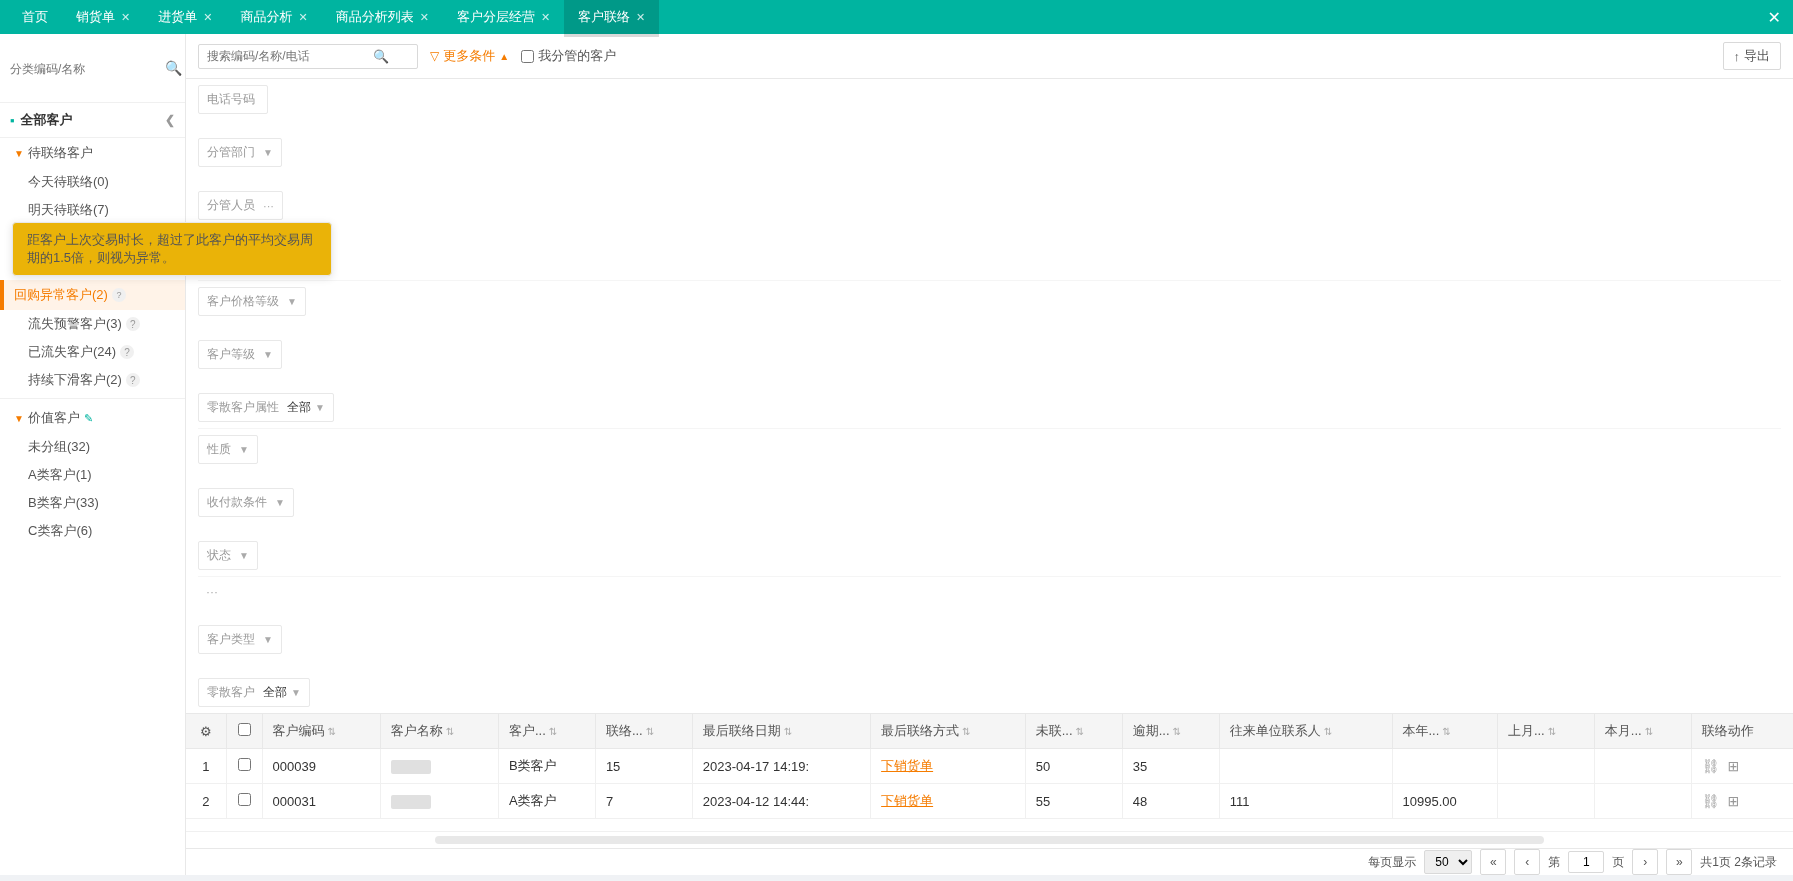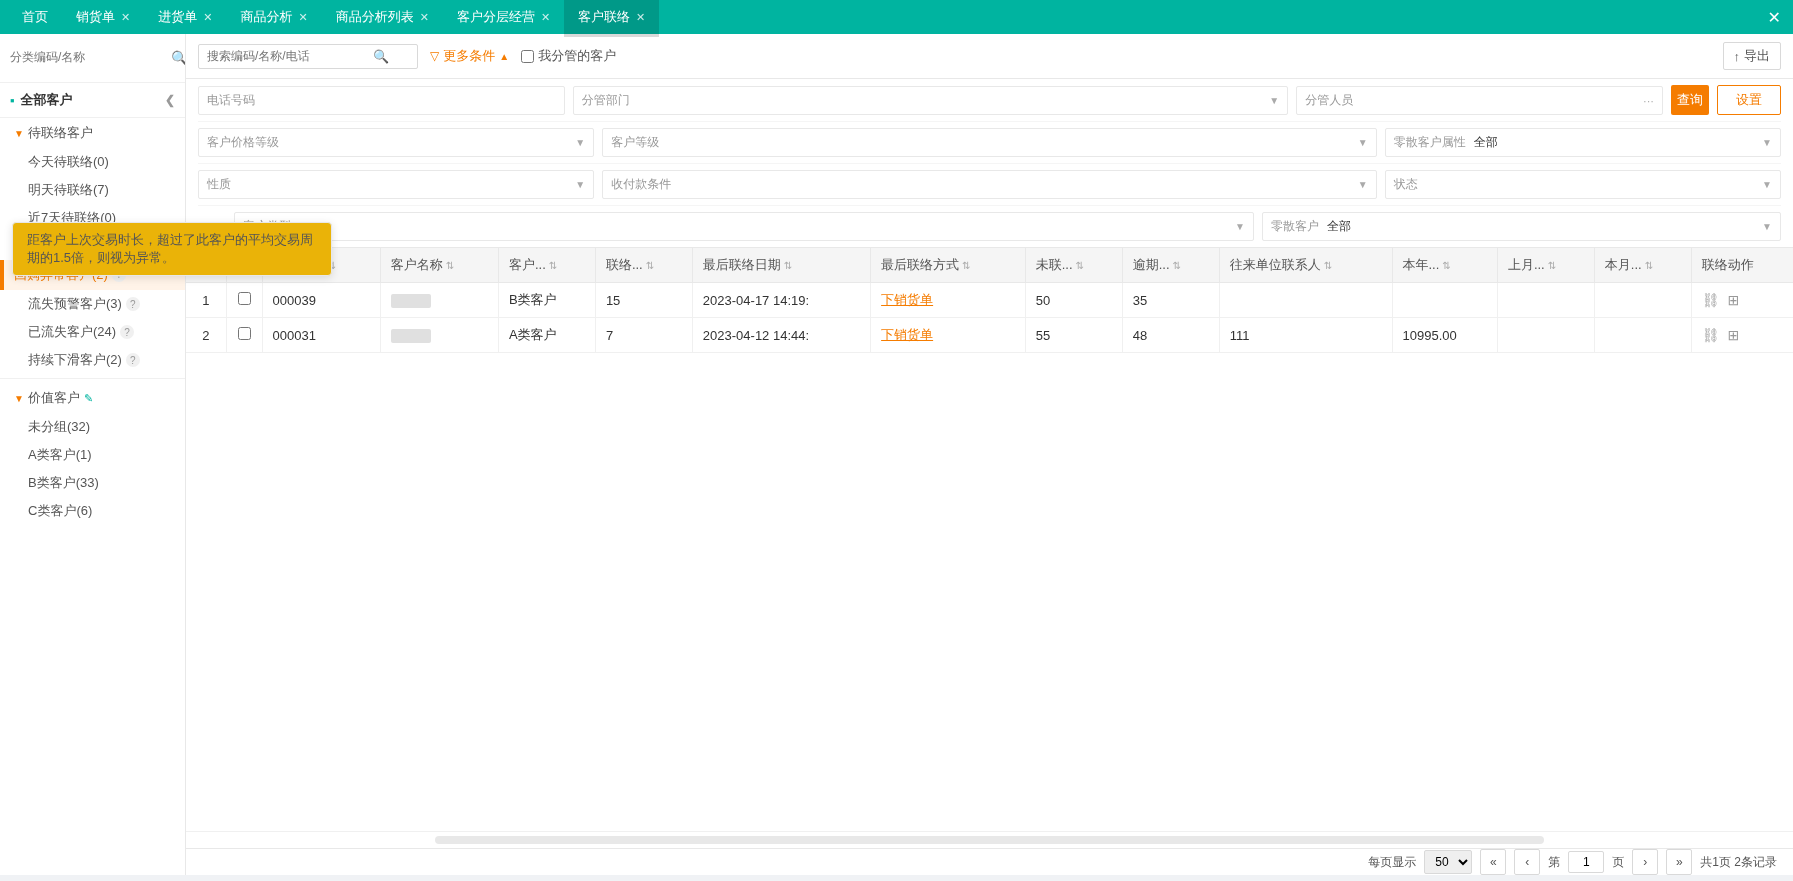--- a/index.html
+++ b/index.html
@@ -48,24 +48,23 @@
       width: 186px;
       background: #fff;
       border-right: 1px solid #e8e8e8;
       display: flex;
       flex-direction: column;
       overflow-y: auto;
       flex-shrink: 0;
     }
     .sidebar-search {
       display: flex;
-      align-items: flex-start;
-      padding: 16px 10px;
+      align-items: flex-end;
+      padding: 26px 10px;
       border-bottom: 1px solid #f0f0f0;
-      gap: 6px;
     }
     .sidebar-search input {
       flex: 1;
       border: none;
       outline: none;
       font-size: 12px;
       color: #666;
     }
     .sidebar-search .search-icon { color: #999; font-size: 14px; cursor: pointer; }
 
@@ -167,24 +166,25 @@
     }
 
     
     .advanced-filters {
       background: #fff;
       border-bottom: 1px solid #e8e8e8;
       padding: 0 12px;
     }
     .filter-row {
       display: flex;
-      align-items: flex-end;
+      align-items: flex-start;
       padding: 6px 0;
-      gap: 8px;
+      gap: 24px;
       border-bottom: 1px solid #f5f5f5;
+      flex-direction: column;
     }
     .filter-row:last-child { border-bottom: none; }
     .filter-field {
       display: flex;
       align-items: center;
       flex: 1;
       min-width: 0;
       border: 1px solid #e8e8e8;
       border-radius: 2px;
       padding: 5px 8px;

